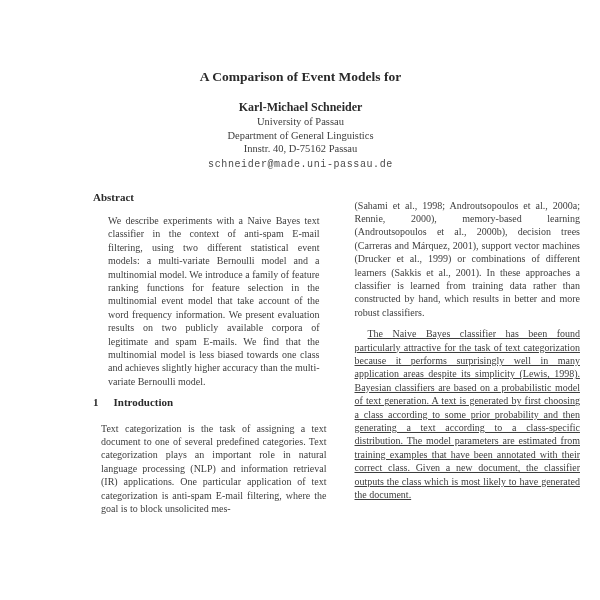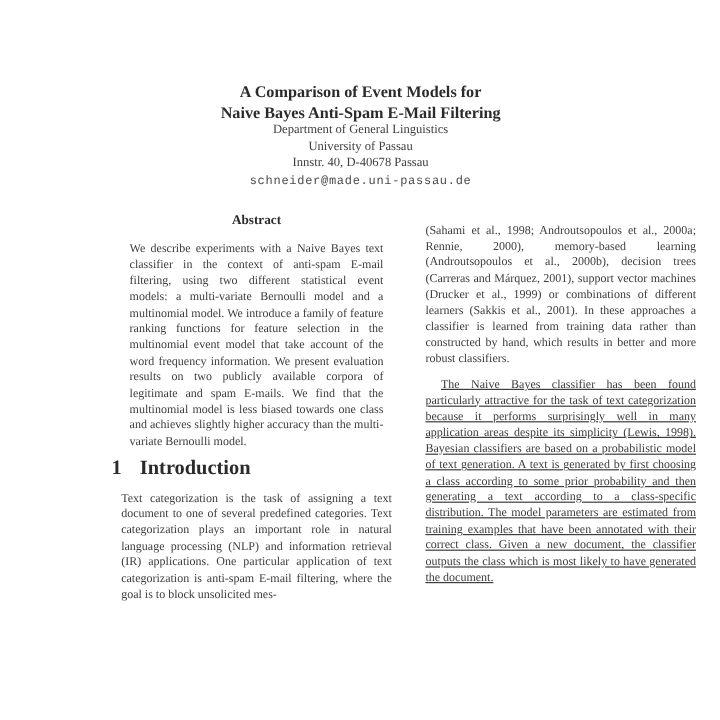--- a/index.html
+++ b/index.html
@@ -50,53 +50,52 @@
   }
   .col {
     flex: 1;
     min-width: 0;
     text-align: justify;
     font-size: 10px;
     line-height: 13.4px;
     color: #3d3d3d;
   }
   .abstract-heading {
-    text-align: center;
     font-size: 11px;
     font-weight: bold;
     color: #2b2b2b;
     margin-bottom: 10px;
   }
   .abstract-body {
     padding: 0 7px;
   }
   .section-heading {
-    font-size: 17px;
+    font-size: 11px;
     font-weight: bold;
     color: #2b2b2b;
     margin-bottom: 12px;
     text-align: left;
   }
   .section-heading .num { margin-right: 15px; }
   .col p { margin: 8px; }
   .col p.indent { text-indent: 13px; text-decoration: underline; }
 </style>
 </head>
 <body>
 
 <div class="page">
 
   <div class="header">
     <div class="title">
       <span>A Comparison of Event Models for</span><br>
-      <span>Naive Bayes Anti-Spam E-Mail Filtering</span>
     </div>
+    <div class="author-name">Karl-Michael Schneider</div>
+    <div class="affil">University of Passau</div>
     <div class="affil">Department of General Linguistics</div>
-    <div class="affil">University of Passau</div>
-    <div class="affil">Innstr. 40, D-40678 Passau</div>
+    <div class="affil">Innstr. 40, D-75162 Passau</div>
     <div class="email">schneider@made.uni-passau.de</div>
   </div>
 
   <div class="columns">
 
     <div class="col">
       <div class="abstract-heading">Abstract</div>
       <p class="abstract-body">We describe experiments with a Naive Bayes text classifier in the context of anti-spam E-mail filtering, using two different statistical event models: a multi-variate Bernoulli model and a multinomial model. We introduce a family of feature ranking functions for feature selection in the multinomial event model that take account of the word frequency information. We present evaluation results on two publicly available corpora of legitimate and spam E-mails. We find that the multinomial model is less biased towards one class and achieves slightly higher accuracy than the multi-variate Bernoulli model.</p>
 
       <div class="section-heading">

